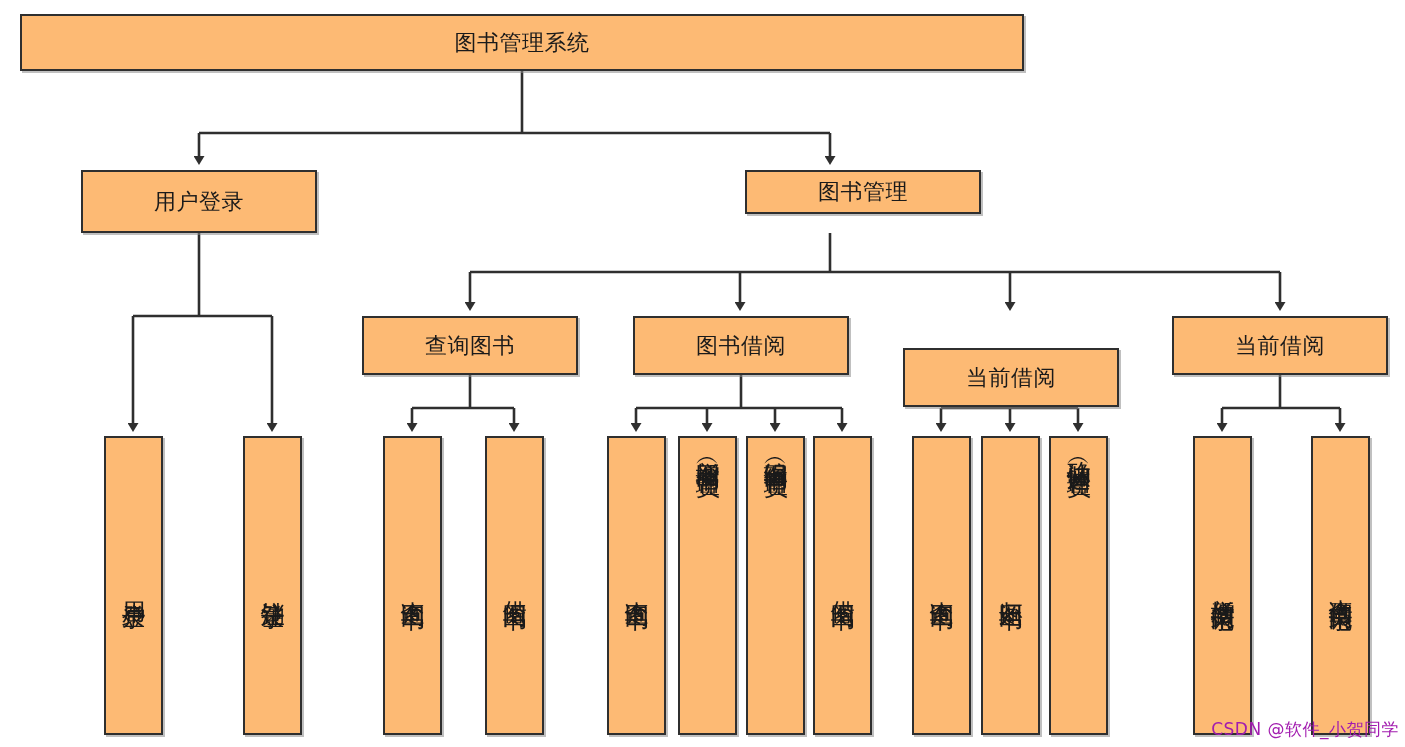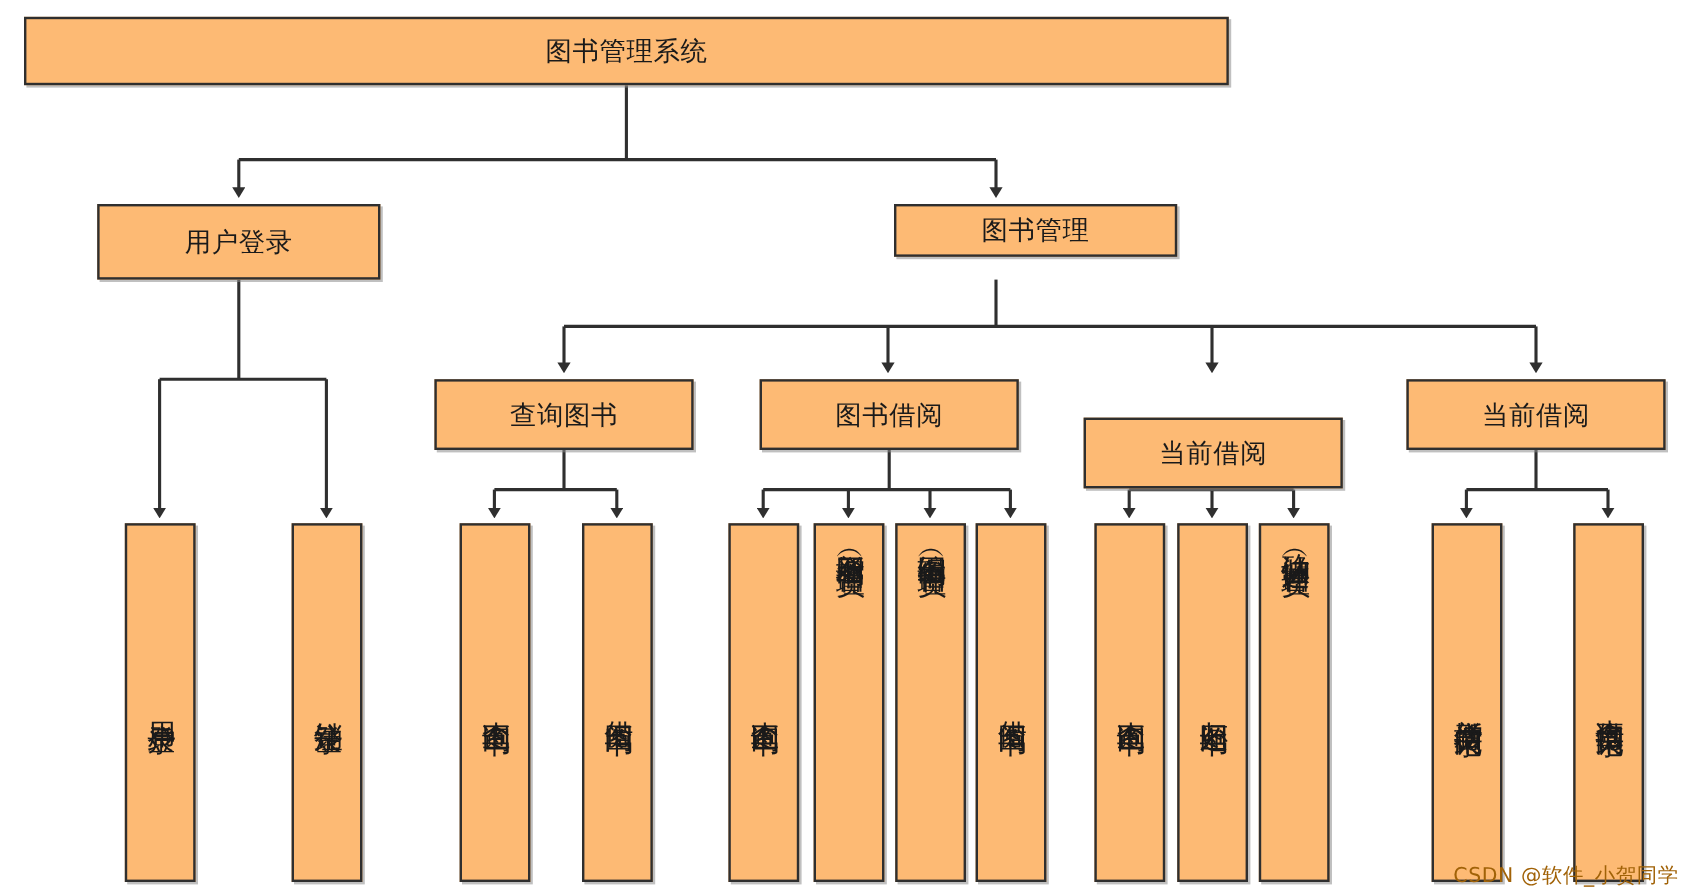--- a/index.html
+++ b/index.html
@@ -60,21 +60,21 @@
   }
   .node.vertical.centered {
     align-items: center;
     padding-top: 0;
   }
   #watermark {
     position: absolute;
     right: 6px;
     bottom: 6px;
     font-size: 17px;
-    color: #a16207;
+    color: #a21caf;
     white-space: nowrap;
     letter-spacing: 0.5px;
     pointer-events: none;
   }
 </style>
 </head>
 <body>
 
 <div id="canvas">
 

